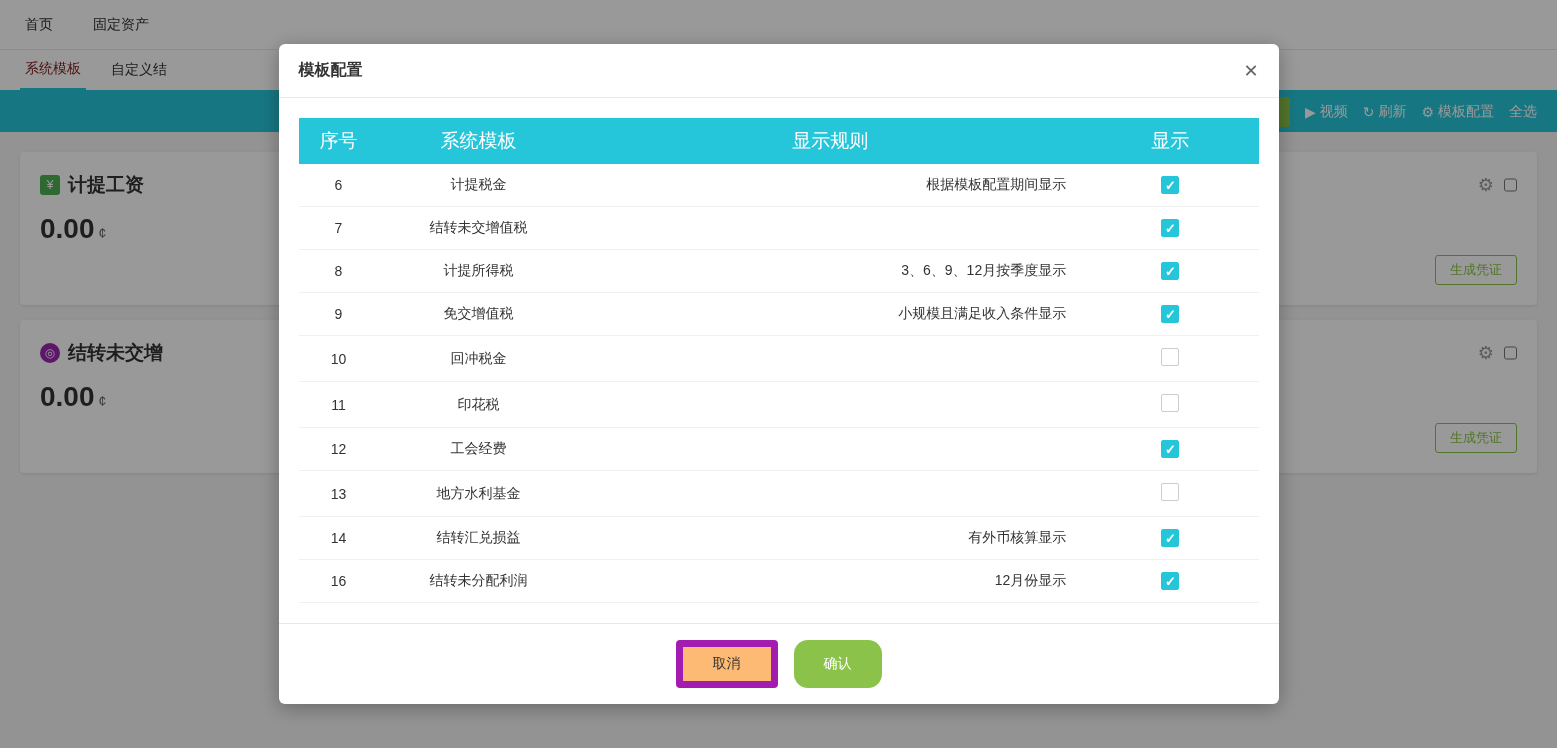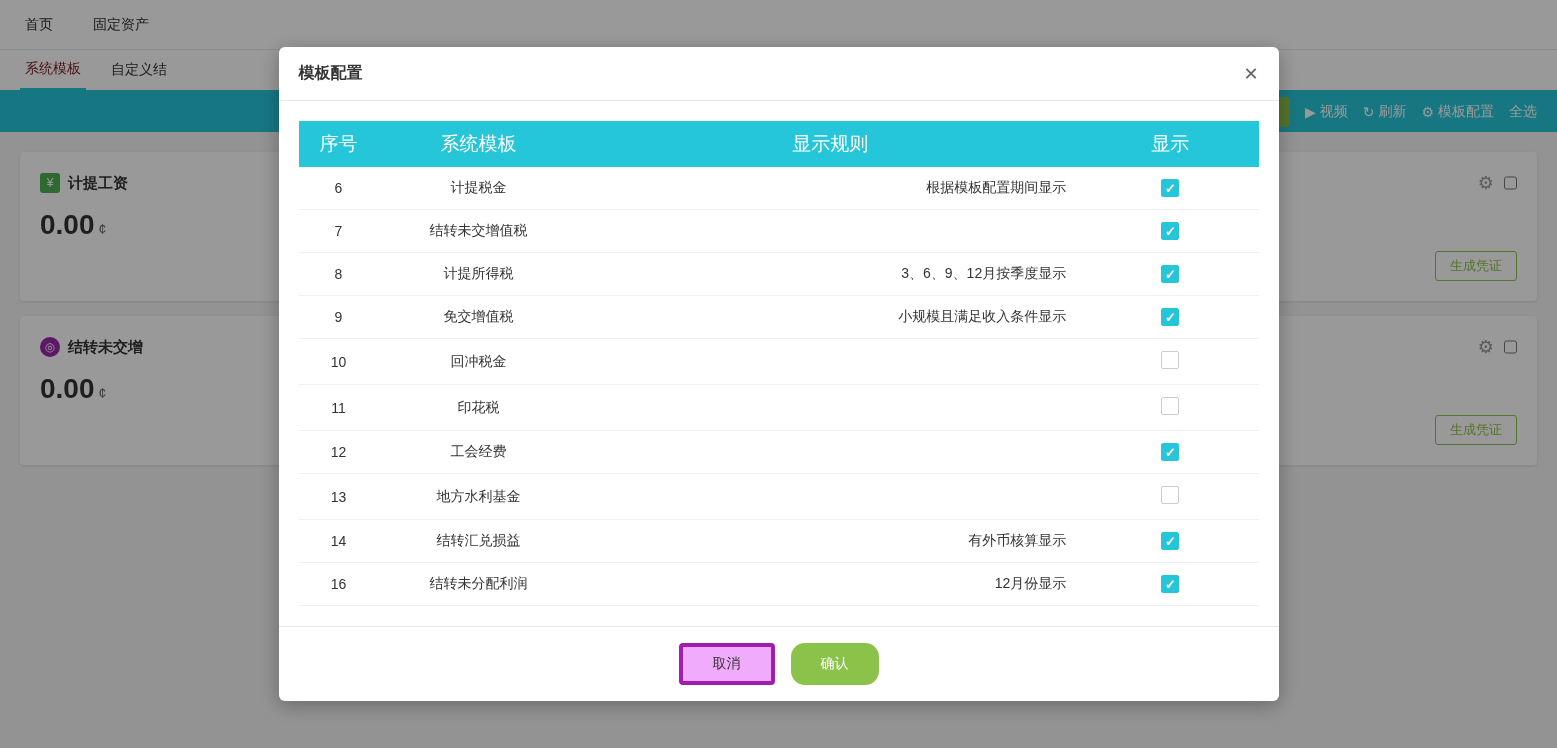--- a/index.html
+++ b/index.html
@@ -117,21 +117,21 @@
       display: flex; align-items: center; justify-content: center;
       color: #fff; font-size: 12px;
     }
     .card-icon-purple {
       width: 20px; height: 20px;
       background: #9c27b0;
       border-radius: 50%;
       display: flex; align-items: center; justify-content: center;
       color: #fff; font-size: 12px;
     }
-    .card-title { font-size: 15px; font-weight: bold; color: #333; }
+    .card-title { font-size: 19px; font-weight: bold; color: #333; }
     .amount { font-size: 28px; font-weight: bold; color: #333; }
     .card-actions {
       display: flex;
       justify-content: flex-end;
       gap: 10px;
       margin-top: 10px;
     }
     .btn-generate {
       border: 1px solid #8bc34a;
       color: #8bc34a;
@@ -261,22 +261,22 @@
 
     
     .modal-footer {
       padding: 16px 20px;
       border-top: 1px solid #e8e8e8;
       display: flex;
       justify-content: center;
       gap: 16px;
     }
     .btn-cancel {
-      border: 4px solid #a21caf;
-      background: #f0abfc;
+      border: 7px solid #a21caf;
+      background: #fdba74;
       color: #333;
       padding: 8px 30px;
       border-radius: 4px;
       cursor: pointer;
       font-size: 14px;
     }
     .btn-confirm {
       border: none;
       background: #8bc34a;
       color: #fff;

